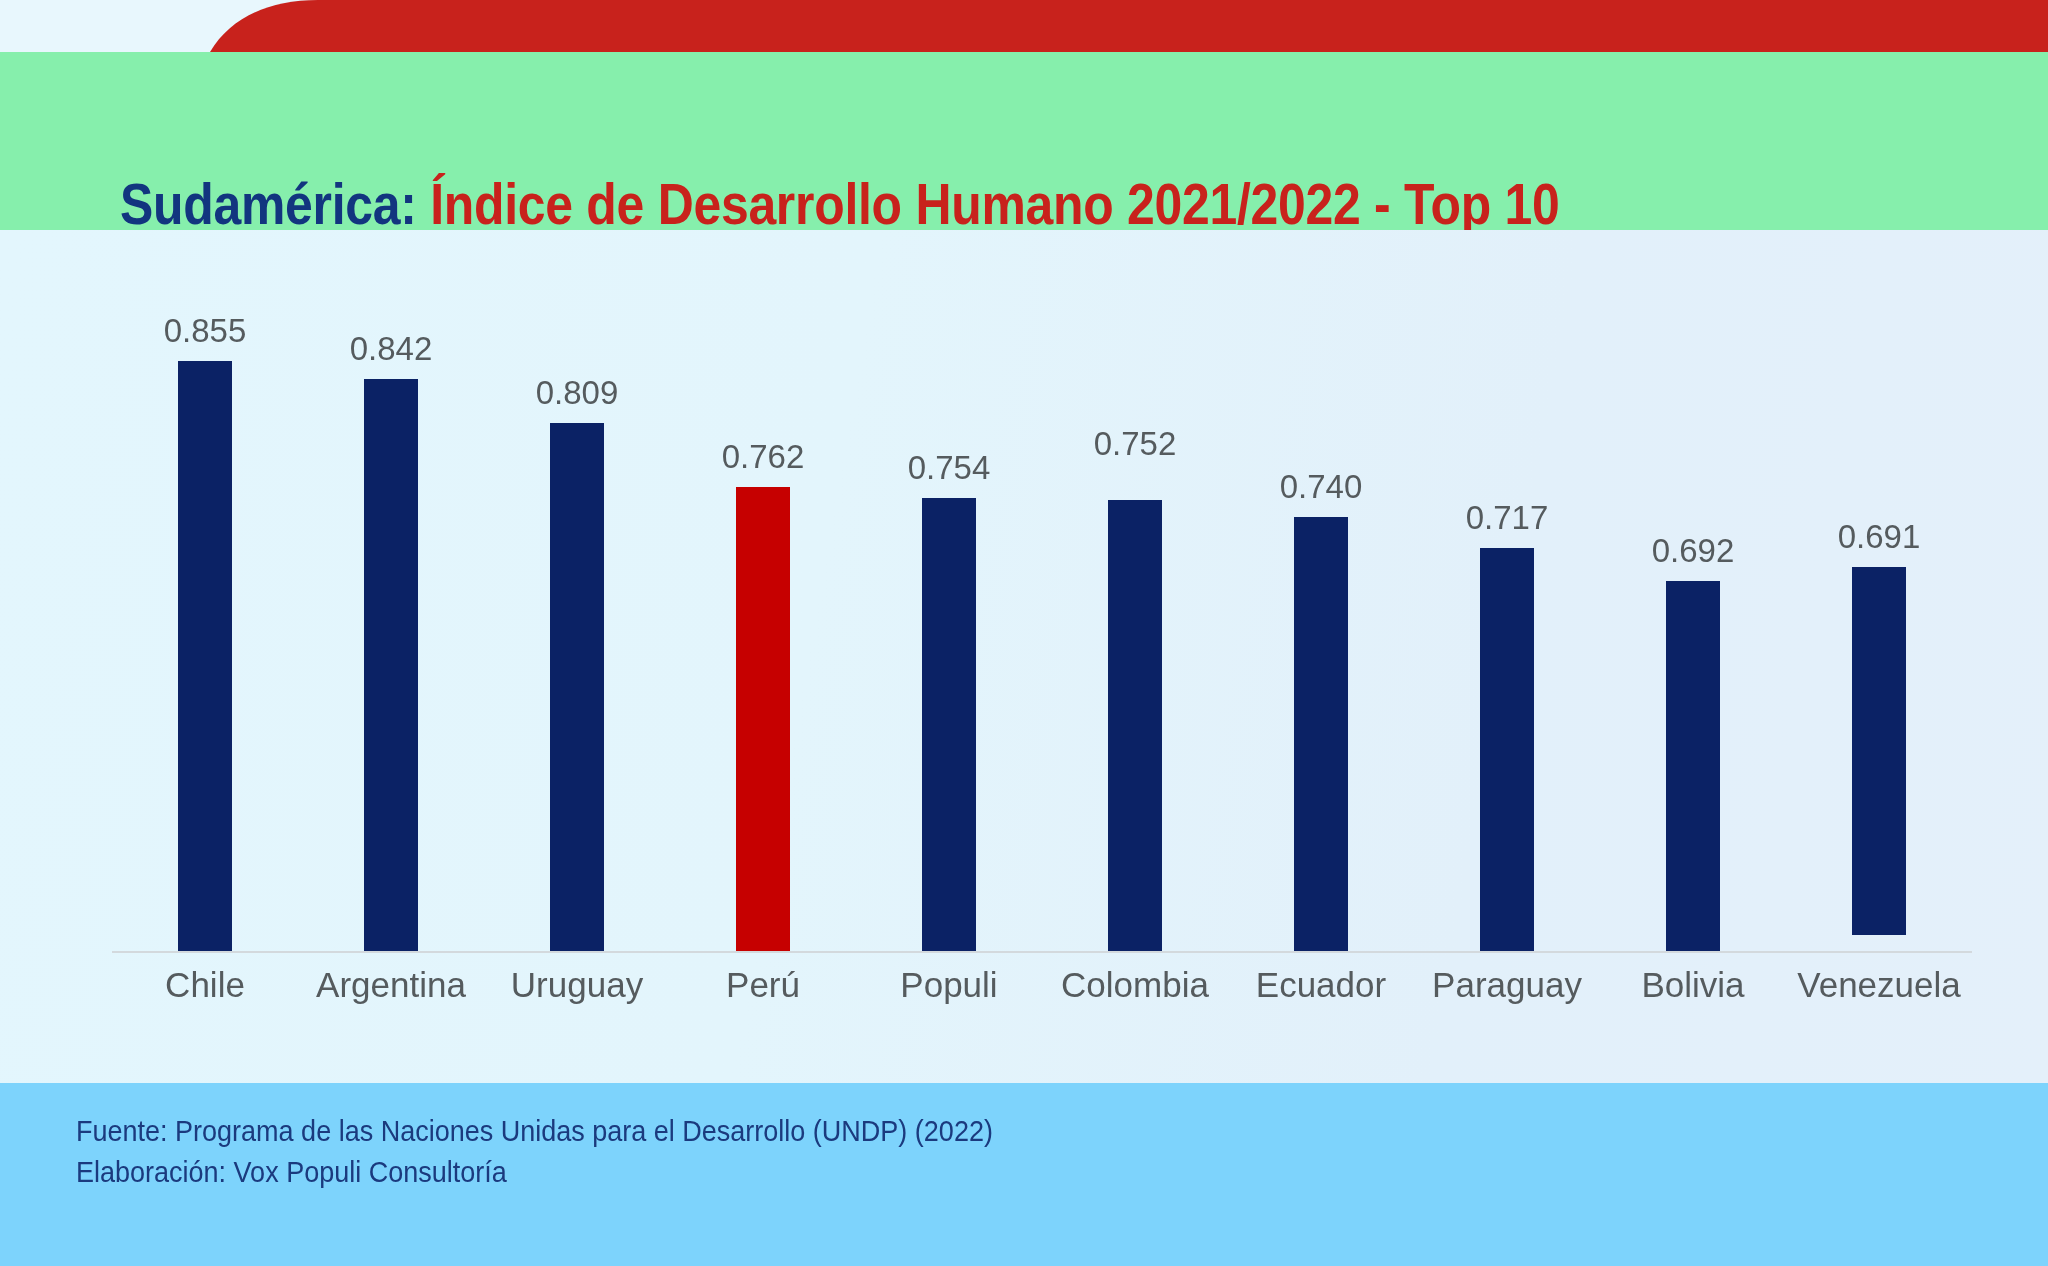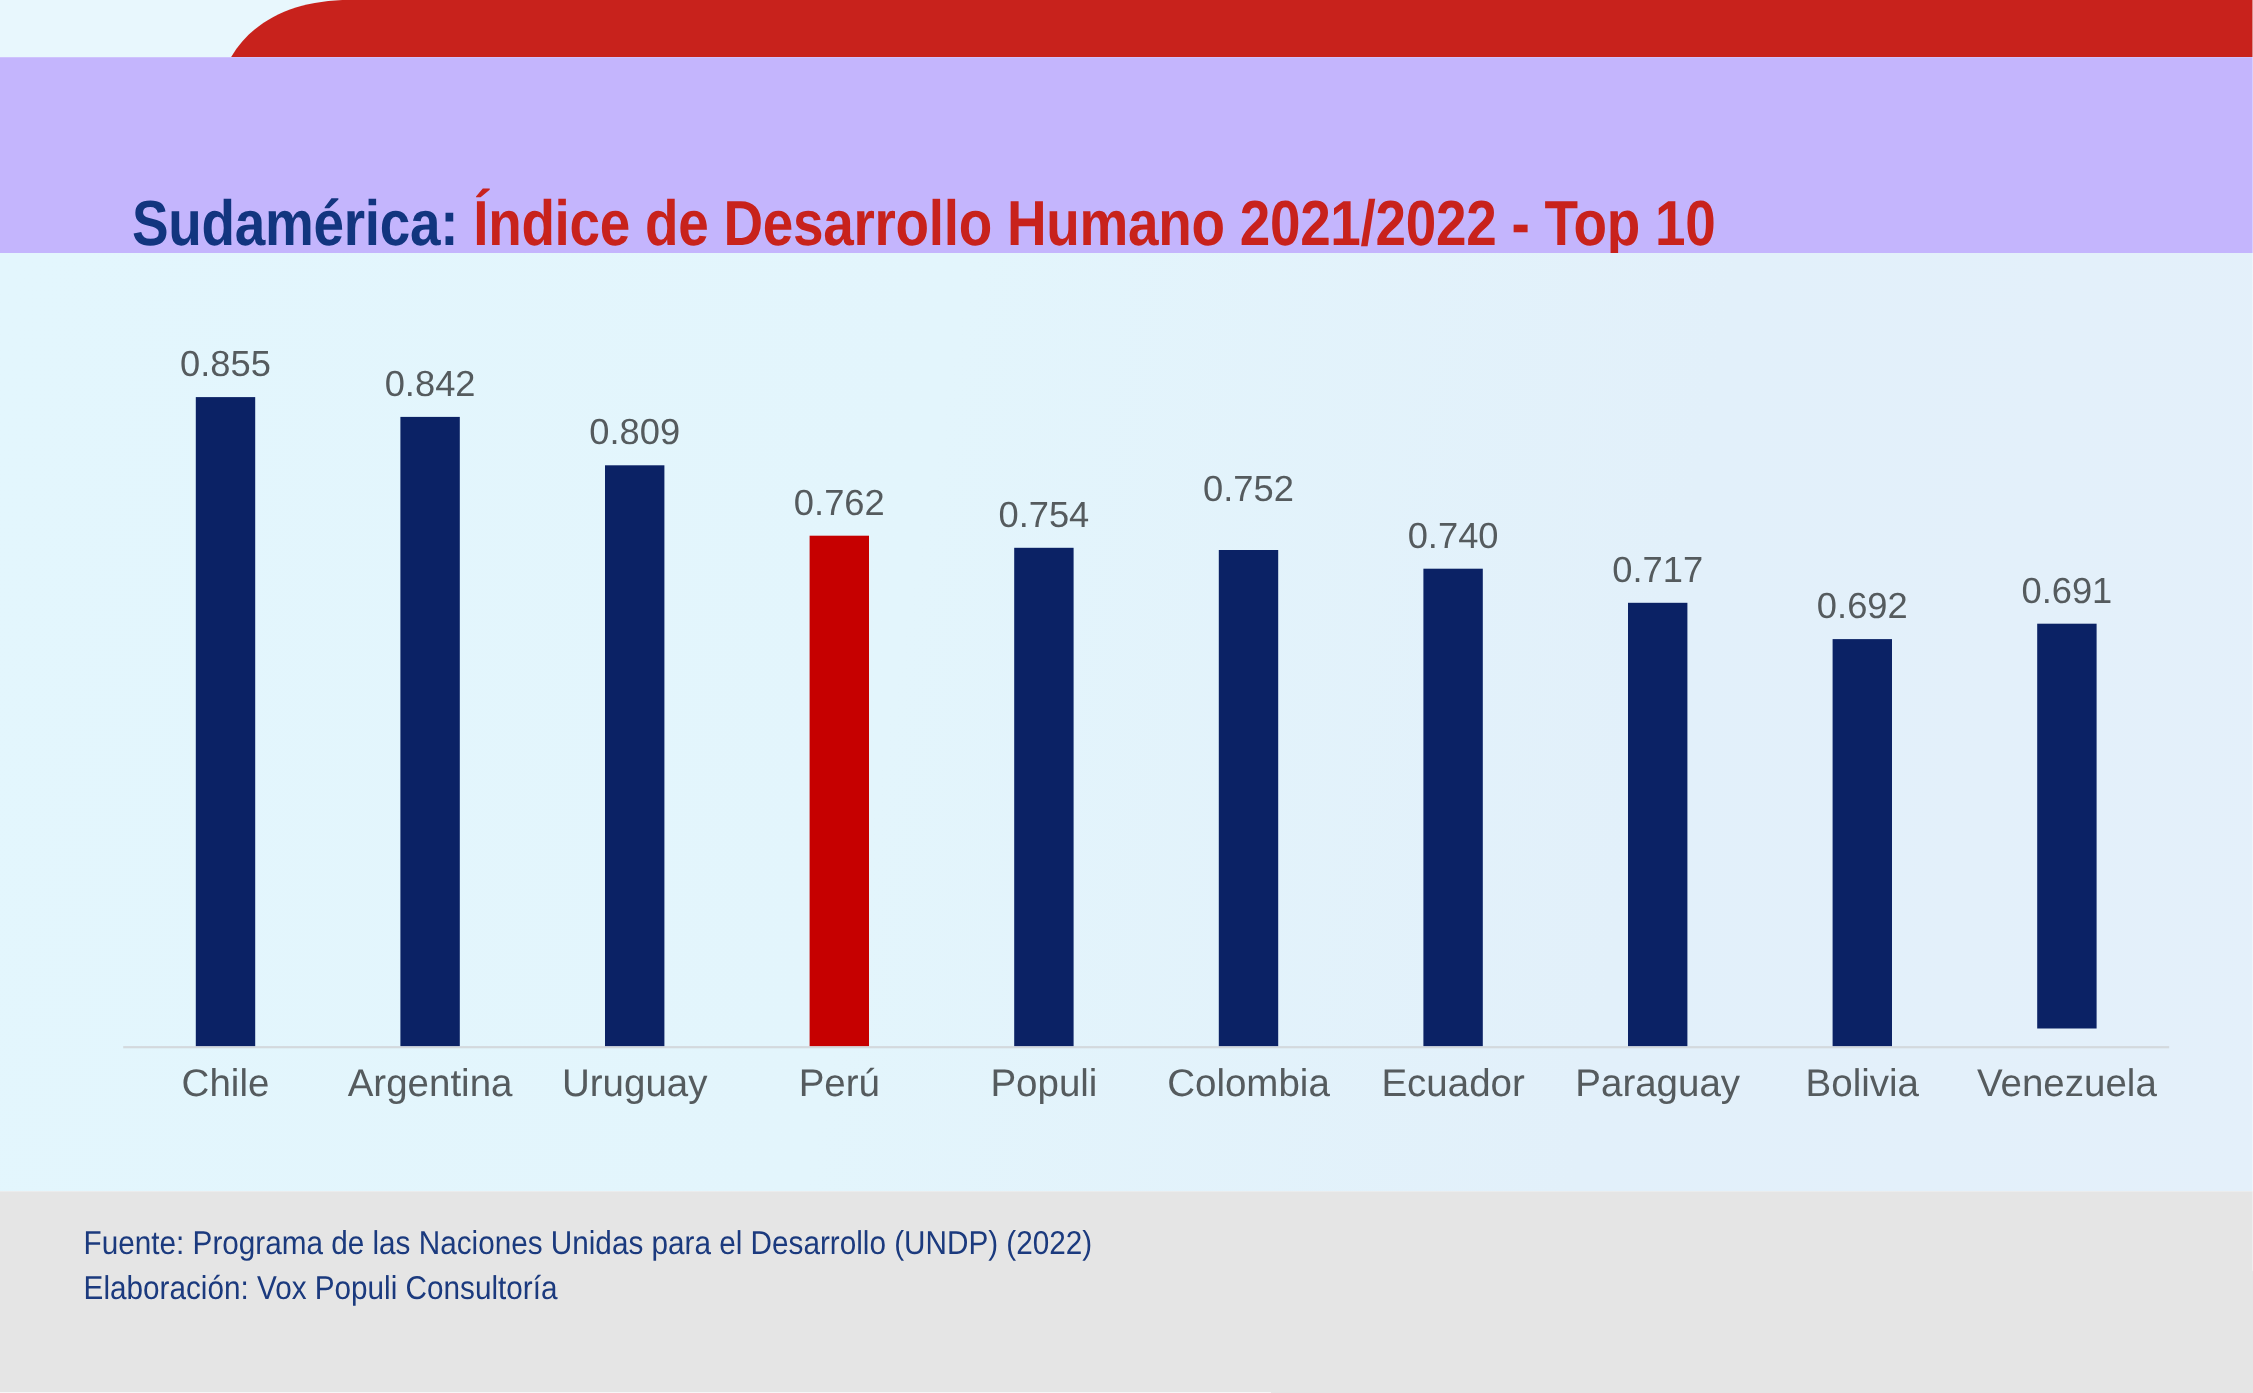--- a/index.html
+++ b/index.html
@@ -18,21 +18,21 @@
   }
   #top-banner{
     position:absolute;left:0;top:0;width:2048px;height:52px;
     overflow:hidden;
   }
   #top-banner svg{display:block;}
 
   
   #title-band{
     position:absolute;left:0;top:52px;width:2048px;height:178px;
-    background:#c4b5fd;
+    background:#86efac;
   }
   #page-title{
     position:absolute;left:120px;top:118px;
     font-size:58px;font-weight:bold;
     font-family:"Liberation Sans Narrow","Liberation Sans",sans-serif;
     transform:scaleX(0.86);transform-origin:left center;
     white-space:nowrap;letter-spacing:-0.3px;
   }
   #page-title .t-blue{color:#12357f;}
   #page-title .t-red{color:#c8221c;}
@@ -70,21 +70,21 @@
 
   .cat-label{
     position:absolute;top:735px;width:186px;text-align:center;
     font-size:35px;color:#555b5e;white-space:nowrap;
     font-family:"Liberation Sans",sans-serif;
   }
 
   
   #footer{
     position:absolute;left:0;top:1083px;width:2048px;height:183px;
-    background:#e5e5e5;
+    background:#7dd3fc;
   }
   #source-block{
     position:absolute;left:76px;top:28px;
     font-family:"Liberation Sans Narrow","Liberation Sans",sans-serif;
     font-size:30px;color:#1b3a7e;line-height:1.36;
     transform:scaleX(0.90);transform-origin:left top;
   }
   #source-block div{white-space:nowrap;}
 
   #logo{

